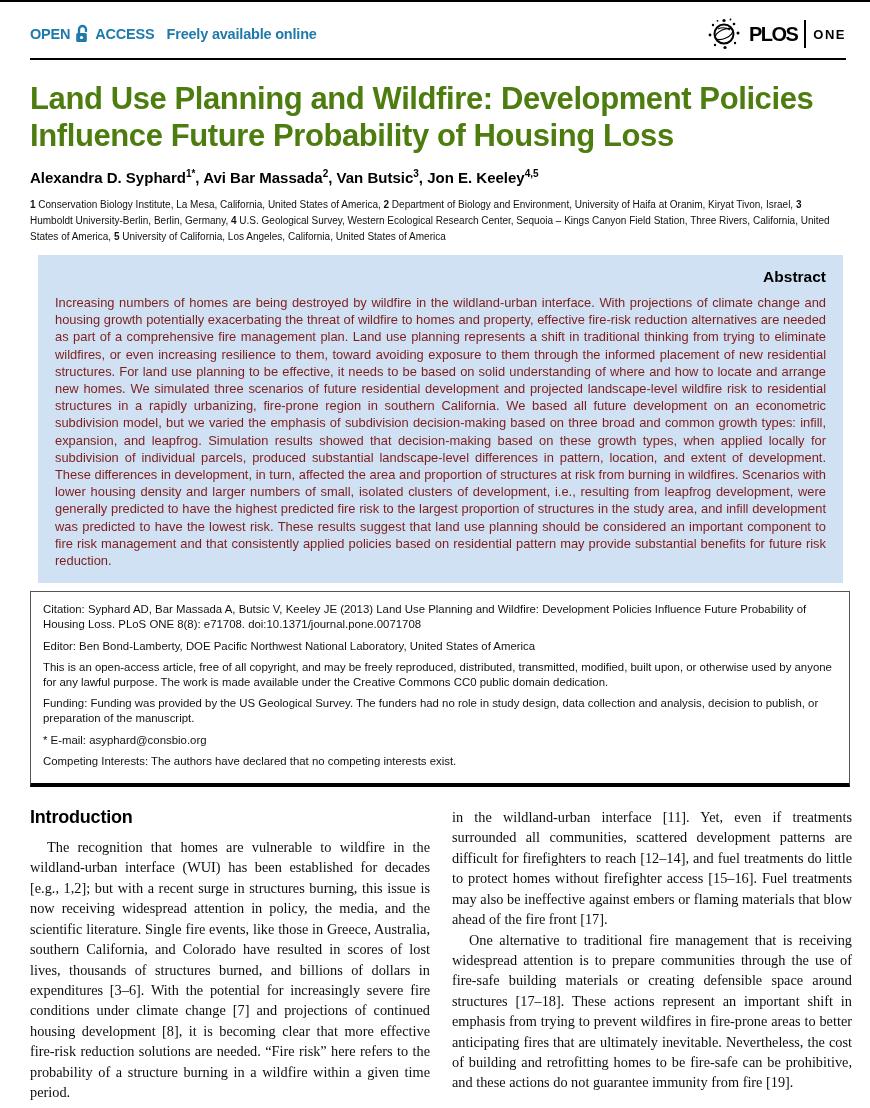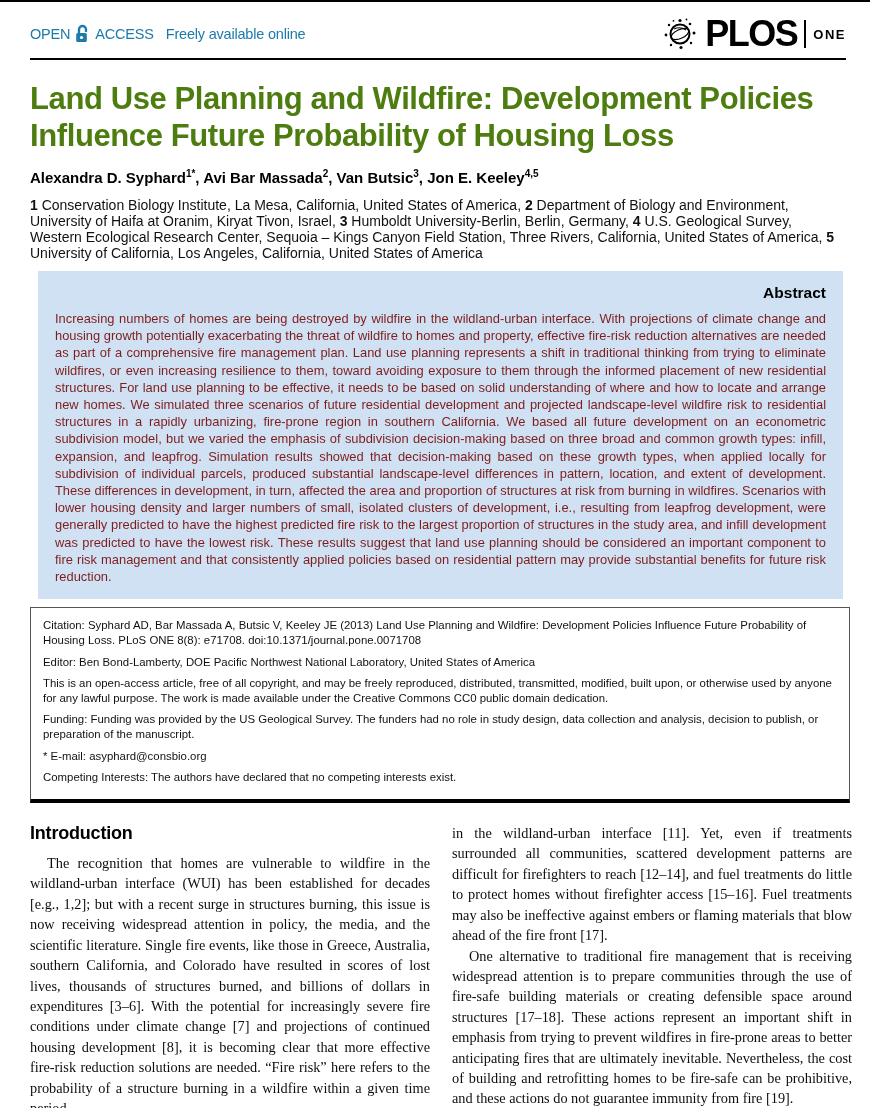--- a/index.html
+++ b/index.html
@@ -6,34 +6,34 @@
   body{
     width:870px;height:1108px;position:relative;overflow:hidden;
     background:#ffffff;color:#111;
     font-family:"Liberation Sans",sans-serif;
     -webkit-font-smoothing:antialiased;
   }
   .top-line{height:2px;background:#000;}
   
   .header{display:flex;justify-content:space-between;align-items:center;
     margin:14px 24px 0 30px;height:36px;}
-  .oa{display:flex;align-items:center;gap:4px;color:#1e7aab;font-weight:normal;
+  .oa{display:flex;align-items:center;gap:4px;color:#1e7aab;font-weight:bold;
     font-size:14.5px;letter-spacing:-0.2px;}
   .oa .freely{margin-left:8px;}
   .logo{display:flex;align-items:center;gap:7px;}
-  .logo-plos{font-size:36px;font-weight:bold;letter-spacing:-1.5px;color:#000;}
+  .logo-plos{font-size:20px;font-weight:bold;letter-spacing:-1.5px;color:#000;}
   .logo-sep{width:2px;height:28px;background:#000;}
   .logo-one{font-size:13px;font-weight:bold;letter-spacing:1.5px;color:#000;}
   .header-rule{border:none;border-top:2px solid #000;margin:6px 24px 0 30px;}
   
   .title{margin:20px 30px 0 30px;font-size:31px;line-height:37px;font-weight:bold;
     letter-spacing:-0.4px;color:#4d7c0f;}
   .authors{margin:15px 30px 0 30px;font-size:15px;font-weight:bold;color:#000;}
   .authors sup{font-size:10px;}
-  .affiliations{margin:11px 24px 0 30px;font-size:14px;line-height:16px;color:#111;}
+  .affiliations{margin:11px 24px 0 30px;font-size:10px;line-height:16px;color:#111;}
   
   .abstract-box{margin:10px 27px 0 38px;background:#cfe1f2;padding:13px 17px 14px 17px;}
   .abstract-title{font-size:15.5px;font-weight:bold;margin:0 0 8px 0;color:#000;text-align:right;}
   .abstract-text{font-size:12.9px;line-height:17.2px;text-align:justify;margin:0;color:#7f1d1d;}
   
   .meta-box{margin:8px 20px 0 30px;border:1px solid #555;border-bottom:4px solid #000;
     padding:4px 12px 8px 12px;}
   .meta-row{font-size:11.4px;line-height:15.2px;margin:6px 0;color:#111;}
   .meta-row b{font-weight:normal;}
   

